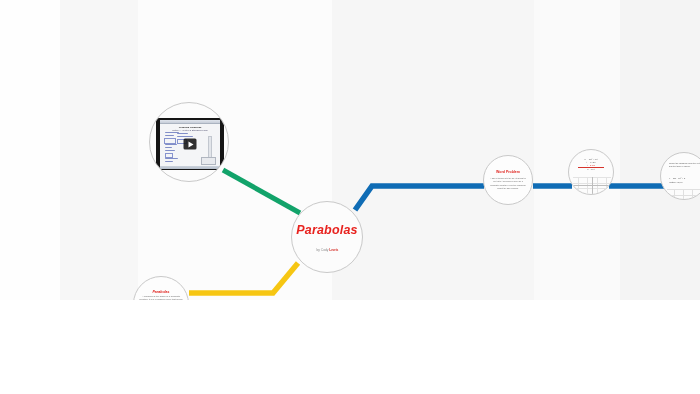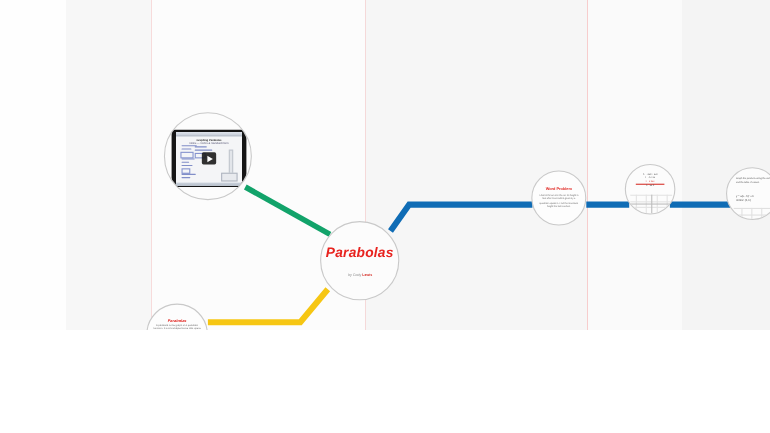--- a/index.html
+++ b/index.html
@@ -8,21 +8,21 @@
     background: #ffffff;
   }
   body {
     font-family: "Liberation Sans", sans-serif;
   }
   #canvas {
     position: relative;
     width: 700px;
     height: 300px;
     overflow: hidden;
-    background: #ef4444;
+    background: #22c55e;
   }
 
   
   .bg-layer { position: absolute; inset: 0; }
   .panel {
     position: absolute;
     top: 0;
     height: 394px;
   }
 

